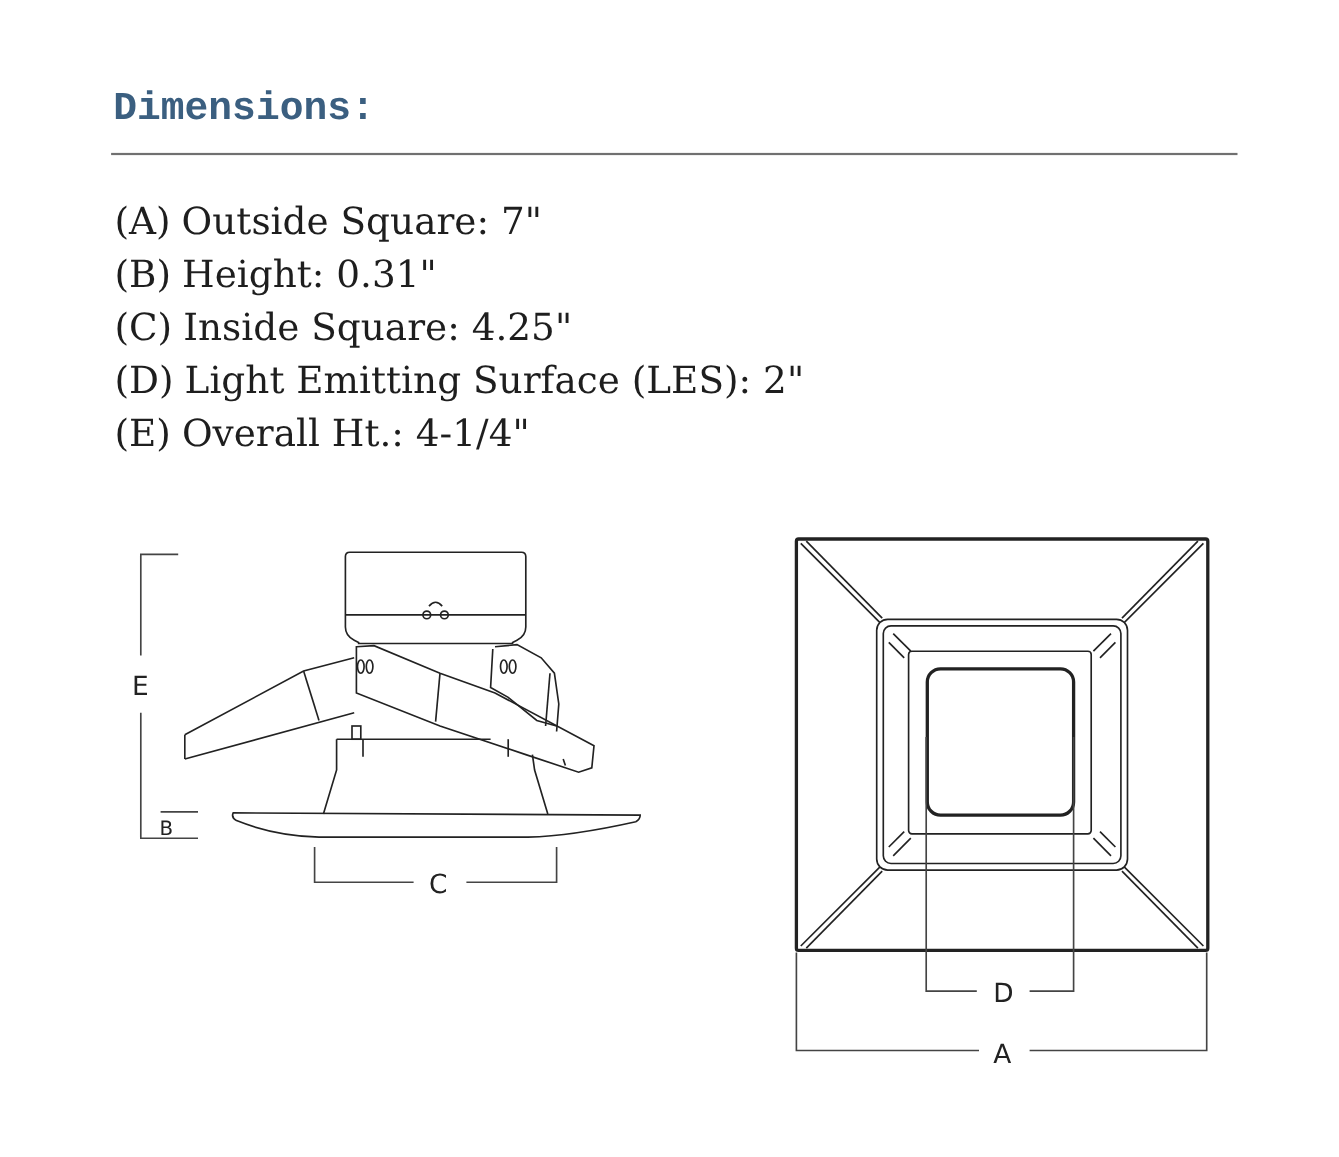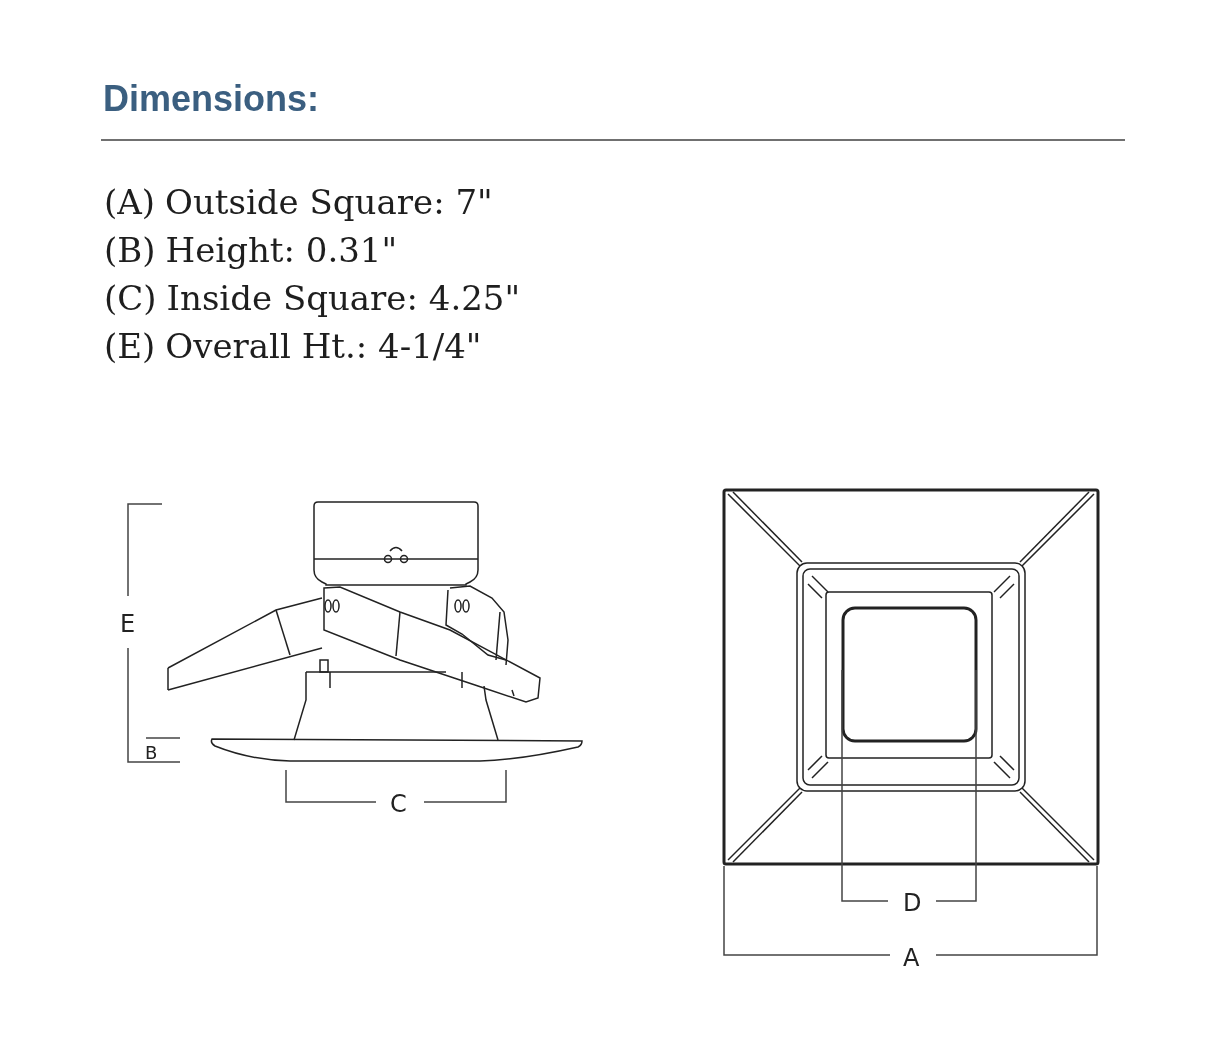--- a/index.html
+++ b/index.html
@@ -1,34 +1,35 @@
 <!DOCTYPE html>
 <html><head>
 <meta charset="utf-8">
 <style>
   html, body { margin: 0; padding: 0; background: #ffffff; }
   body { width: 1217px; height: 1052px; position: relative; overflow: hidden; font-family: "Liberation Sans", sans-serif; }
-  .title { position: absolute; left: 103px; top: 78px; font-family: Liberation Sans, sans-serif; font-weight: bold; font-size: 36px; color: #3b5f80; letter-spacing: 0px; }
+  .title { position: absolute; left: 103px; top: 78px; font-family: Liberation Mono, monospace; font-weight: bold; font-size: 36px; color: #3b5f80; letter-spacing: 0px; }
   .rule { position: absolute; left: 101px; top: 139px; width: 1024px; height: 2px; background: #707070; }
   .specs { position: absolute; left: 104px; top: 178px; list-style: none; margin: 0; padding: 0; }
   .specs li { font-family: "DejaVu Serif", serif; font-size: 34px; color: #1e1e1e; line-height: 48px; height: 48px; white-space: nowrap; }
   .specs li span { margin-right: 10px; }
   svg { position: absolute; left: 0; top: 0; }
   .lbl { font-family: "DejaVu Sans", sans-serif; font-size: 24px; fill: #222; }
 </style>
 </head>
 <body>
 
 <div class="title">Dimensions:</div>
 <div class="rule"></div>
 
 <ul class="specs">
   <li><span>(A)</span><span>Outside Square: 7"</span></li>
   <li><span>(B)</span><span>Height: 0.31"</span></li>
   <li><span>(C)</span><span>Inside Square: 4.25"</span></li>
+  <li><span>(D)</span><span>Light Emitting Surface (LES): 2"</span></li>
   <li><span>(E)</span><span>Overall Ht.: 4-1/4"</span></li>
 </ul>
 
 <svg width="1217" height="1052" viewBox="0 0 1217 1052" fill="none" stroke="#222" stroke-width="1.5">
 
   <g stroke="#444">
     <polyline points="162,504 128,504 128,596"></polyline>
     <polyline points="128,648 128,762 180,762"></polyline>
   </g>
   <text class="lbl" x="120" y="632" stroke="none">E</text>

